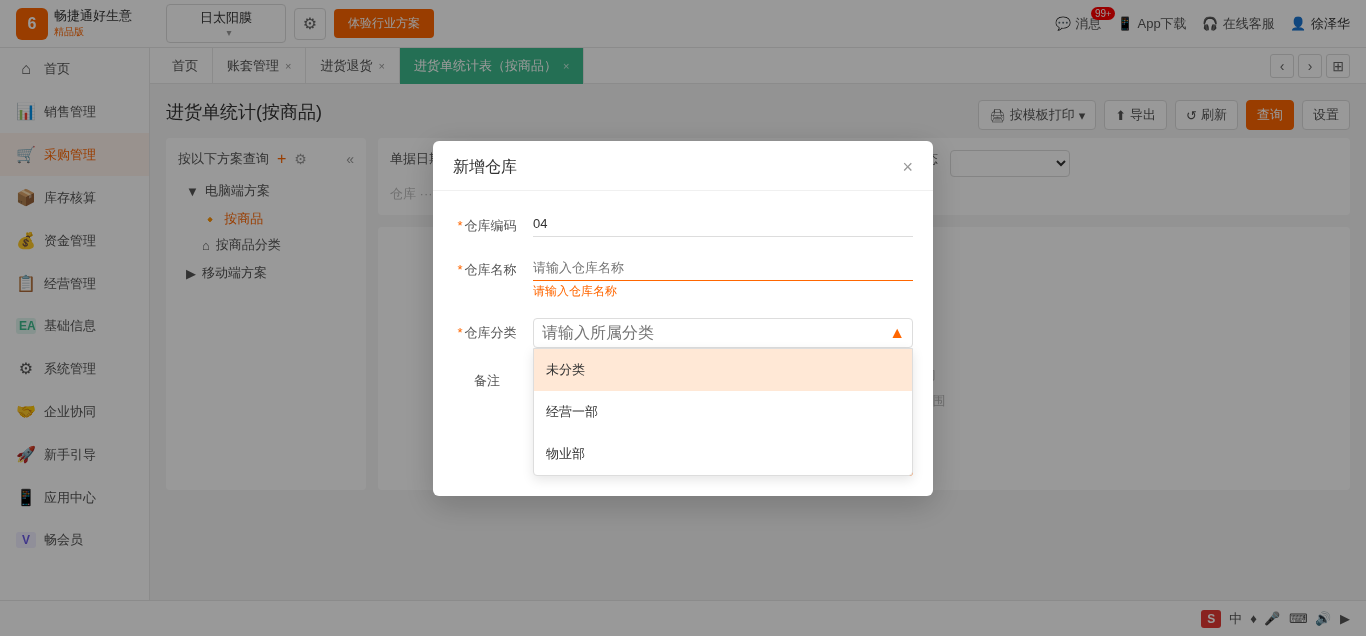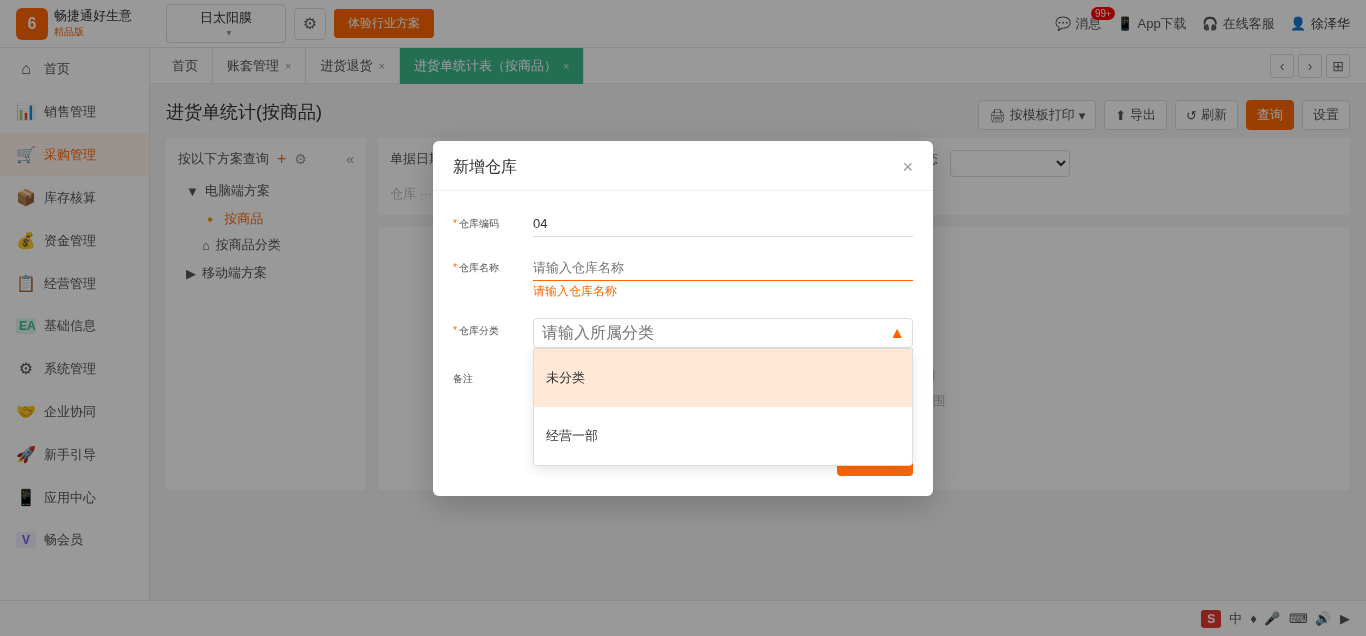--- a/index.html
+++ b/index.html
@@ -167,21 +167,21 @@
     }
     .dialog-header {
       display: flex; align-items: center; justify-content: space-between;
       padding: 16px 20px 12px;
       border-bottom: 1px solid #f0f0f0;
     }
     .dialog-title { font-size: 16px; color: #333; font-weight: 500; }
     .dialog-close { color: #999; cursor: pointer; font-size: 18px; }
     .dialog-body { padding: 20px; }
     .form-row { display: flex; align-items: flex-start; margin-bottom: 18px; }
-    .form-row-label { width: 80px; text-align: left; padding-right: 12px; color: #555; font-size: 10px; padding-top: 6px; }
+    .form-row-label { width: 80px; text-align: center; padding-right: 12px; color: #555; font-size: 13px; padding-top: 6px; }
     .form-row-label .required { color: #f60; margin-right: 2px; }
     .form-row-content { flex: 1; position: relative; }
     .dialog-input {
       width: 100%; border: none; border-bottom: 1px solid #ddd;
       padding: 5px 0; font-size: 13px; color: #333; outline: none;
       background: transparent;
     }
     .dialog-input.error { border-bottom: 1px solid #f60; }
     .error-tip { color: #f60; font-size: 12px; margin-top: 2px; }
     .category-input-wrap { position: relative; }
@@ -194,21 +194,21 @@
       color: #f60; font-size: 16px; cursor: pointer;
     }
 
     
     .dropdown-list {
       position: absolute; top: 100%; left: 0; right: 0;
       background: #fff; border: 1px solid #ddd; border-radius: 0 0 4px 4px;
       z-index: 200; box-shadow: 0 4px 12px rgba(0,0,0,0.1);
     }
     .dropdown-item {
-      padding: 20px 12px; font-size: 13px; color: #333; cursor: pointer;
+      padding: 12px 12px; font-size: 13px; color: #333; cursor: pointer;
     }
     .dropdown-item.selected { background: #ffe8d6; }
 
     
     .dialog-footer { padding: 12px 20px 20px; display: flex; justify-content: flex-end; gap: 10px; }
     .btn-save { background: #f60; color: #fff; border: none; border-radius: 4px; padding: 8px 24px; font-size: 14px; cursor: pointer; }
 
     
     .bottom-bar {
       height: 36px; background: #fff; border-top: 1px solid #e8e8e8;
@@ -463,20 +463,23 @@
             <span class="category-arrow">▲</span>
           </div>
 
           <div class="dropdown-list">
             <div class="dropdown-item selected">
               <span>未分类</span>
             </div>
             <div class="dropdown-item">
               <span>经营一部</span>
             </div>
+            <div class="dropdown-item">
+              <span>物业部</span>
+            </div>
           </div>
         </div>
       </div>
 
       <div class="form-row">
         <div class="form-row-label">备注</div>
         <div class="form-row-content">
           <input class="dialog-input" type="text" style="">
         </div>
       </div>

